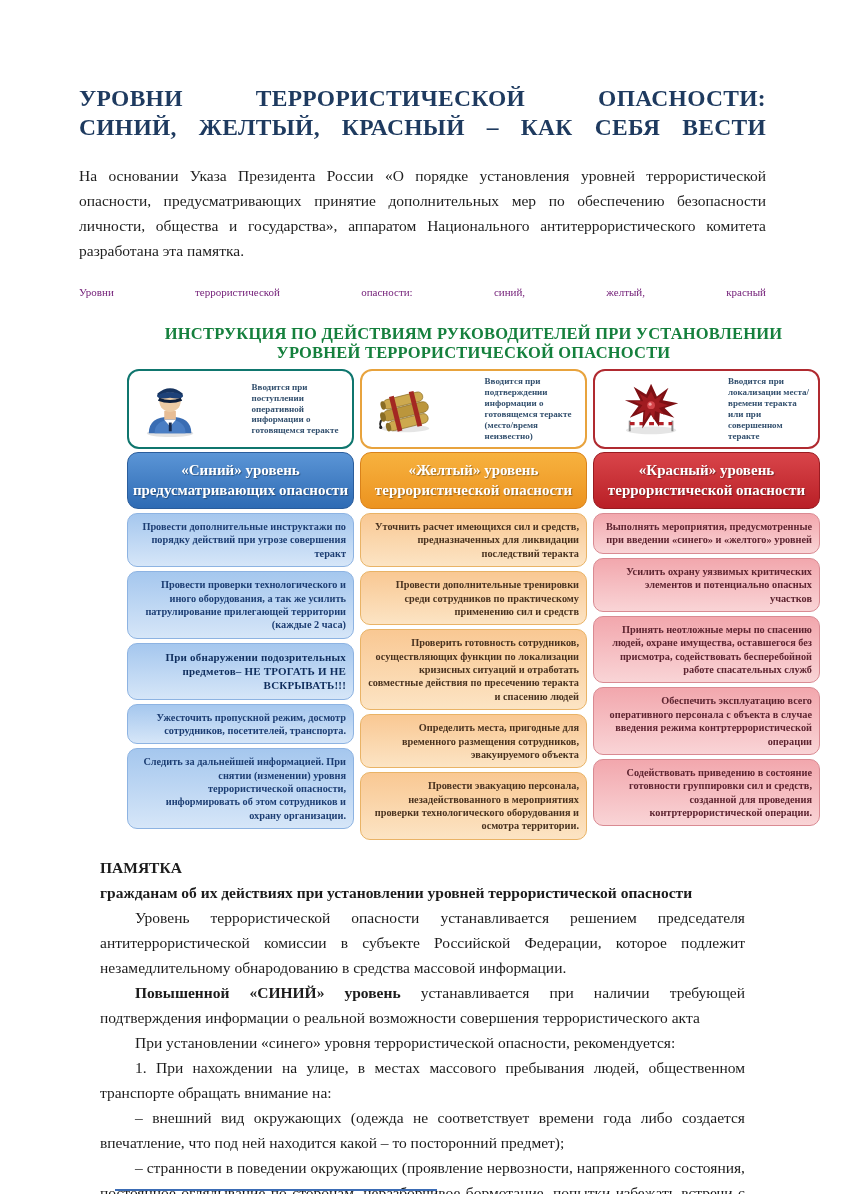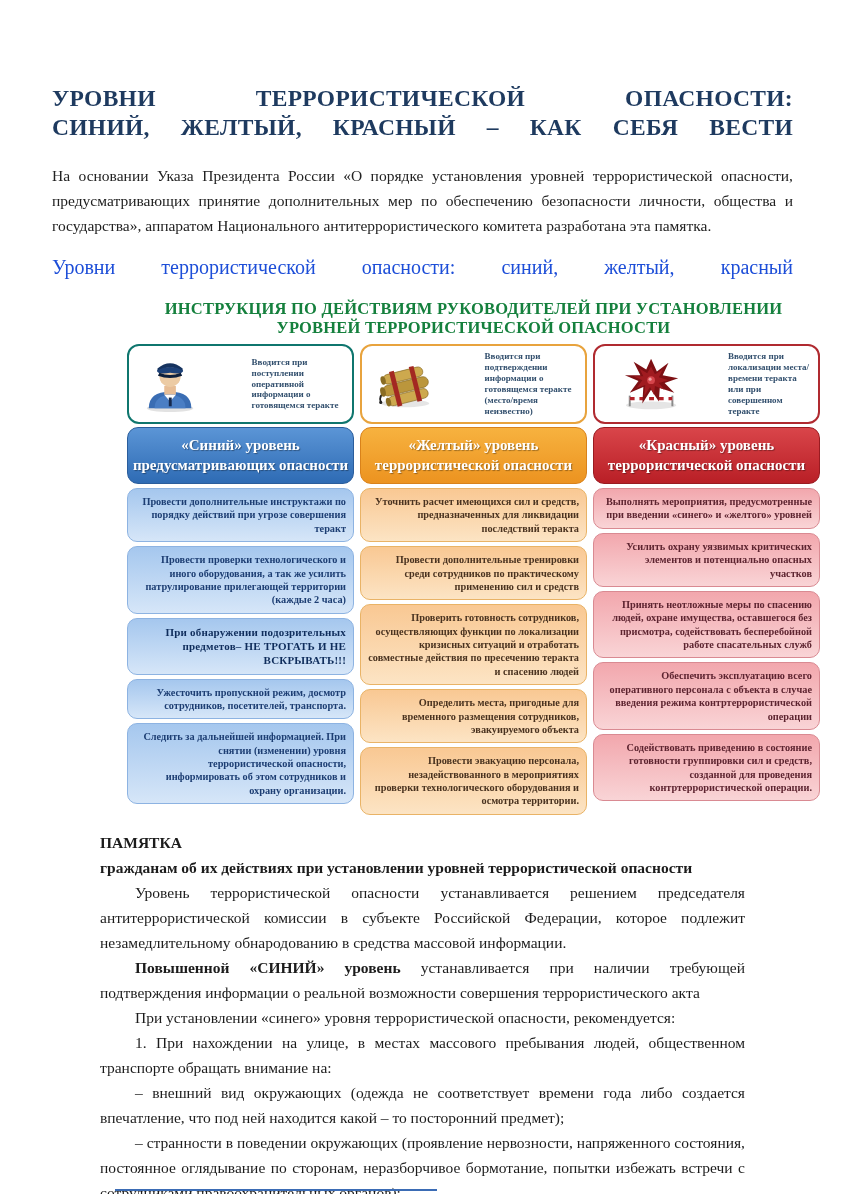--- a/index.html
+++ b/index.html
@@ -3,26 +3,26 @@
 <meta charset="utf-8">
 <style>
   * { margin:0; padding:0; box-sizing:border-box; }
   html,body { background:#e9e9e9; }
   .page {
     position:relative; width:845px; height:1194px; margin:0 auto;
     background:#ffffff; overflow:hidden;
     font-family:"Liberation Serif", serif; color:#1c1c1c;
   }
   
-  .text-col { padding:0 52px;margin-top:48px; }
+  .text-col { padding:0 79px;margin-top:48px; }
   .doc-title { margin-top:84px; font-weight:bold; font-size:23.5px; line-height:29px;
     color:#1e3a5f; letter-spacing:0.3px; }
   .justify-line { text-align:justify; text-align-last:justify; }
   .intro { margin-top:21px; font-size:15.5px; line-height:25px; text-align:justify; color:#222; }
-  .levels-line { margin-top:17px; font-size:20px; line-height:25px; color:#1d4ed8; }
+  .levels-line { margin-top:17px; font-size:11px; line-height:25px; color:#701a75; }
 
   
   .poster-wrap { margin-left:127px; width:693px; }
   .poster-heading { margin-top:19px; text-align:center; font-weight:bold;
     font-size:16.5px; line-height:19px; color:#15803d;
     font-family:"Liberation Serif", serif; letter-spacing:0.2px; }
   .poster { margin-top:7px; display:flex; gap:6px; }
   .col { flex:1; display:flex; flex-direction:column; }
   .top-box { height:80px; background:#fff; border-radius:12px; display:flex;
     align-items:center; padding:3px 4px;gap:40px; }

